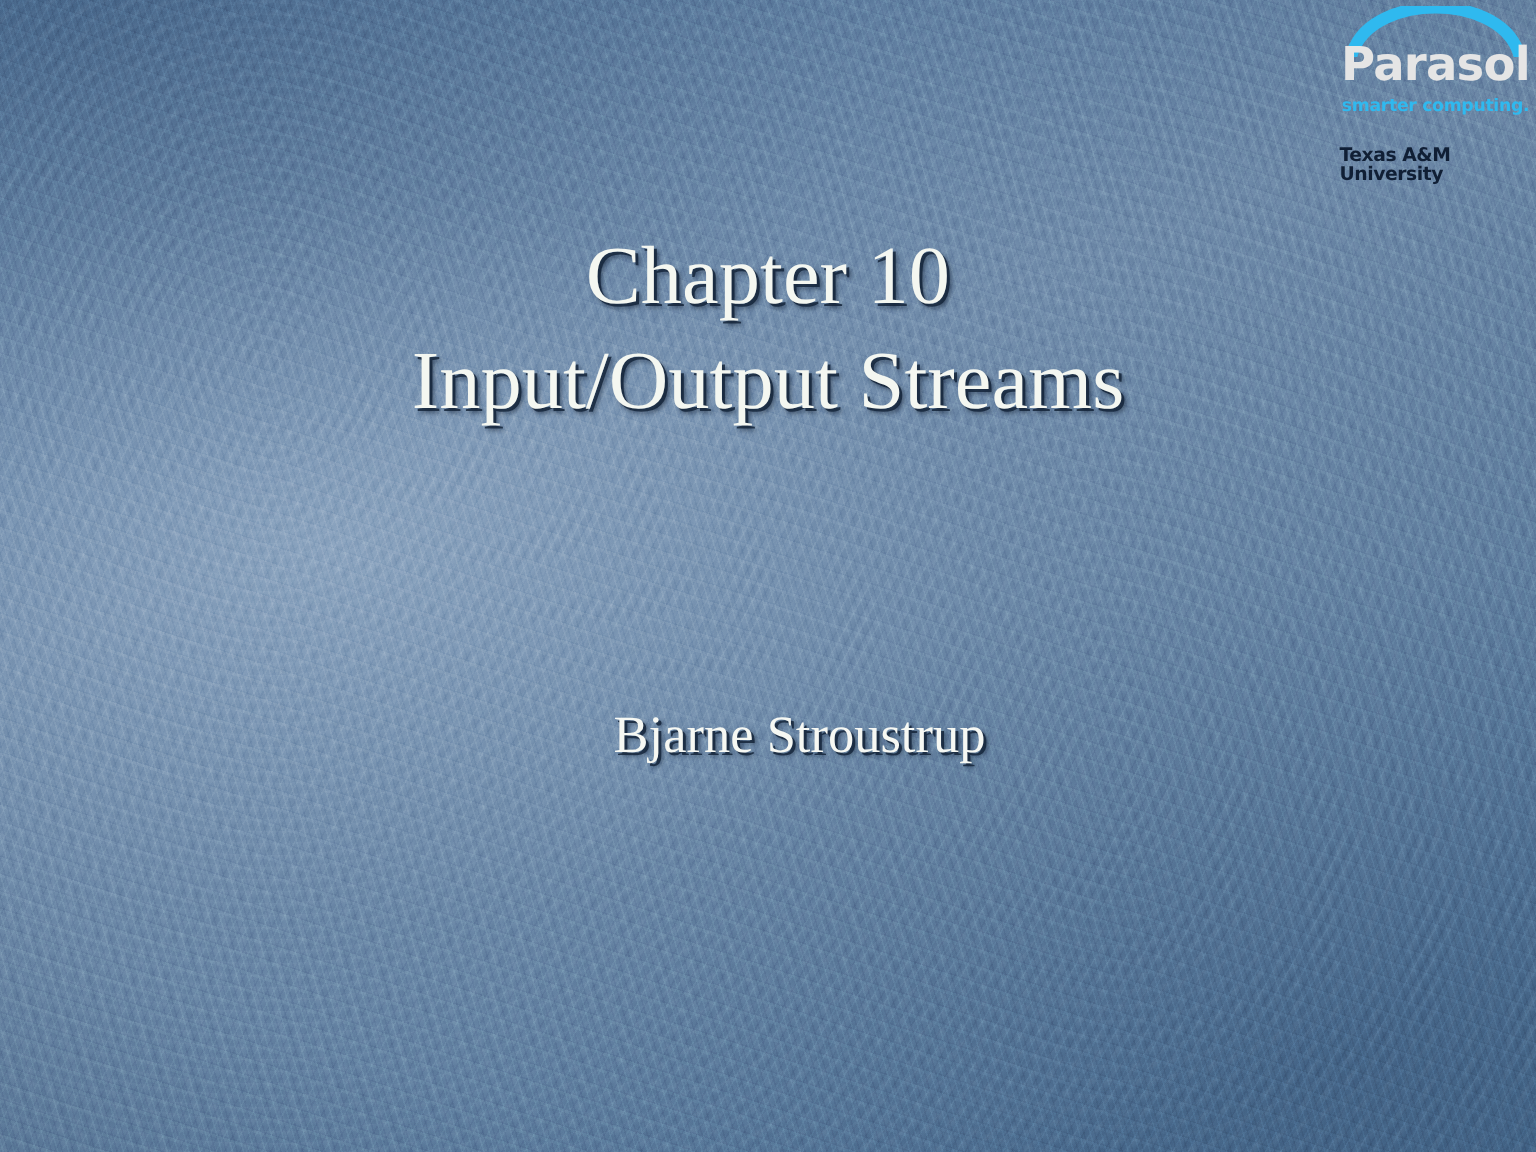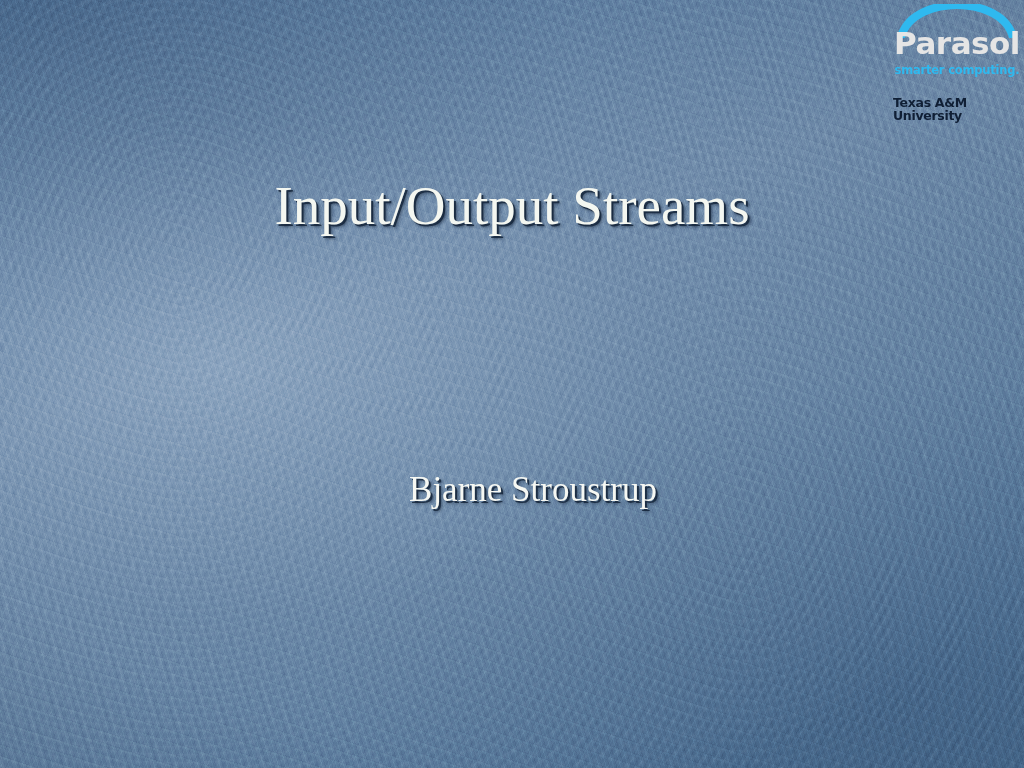--- a/index.html
+++ b/index.html
@@ -200,20 +200,21 @@
     </div>
 
     <div class="wordmark">Parasol</div>
 
     <div class="tagline">smarter computing.</div>
 
     <div class="affiliation">Texas A&amp;M University</div>
   </div>
 
   <div id="title-block">
+    <div class="tline first">Chapter 10</div>
     <div class="tline second">Input/Output Streams</div>
   </div>
 
   <div id="author-block">
     <div class="author">Bjarne Stroustrup</div>
   </div>
 
 </div>
 
 </body></html>

